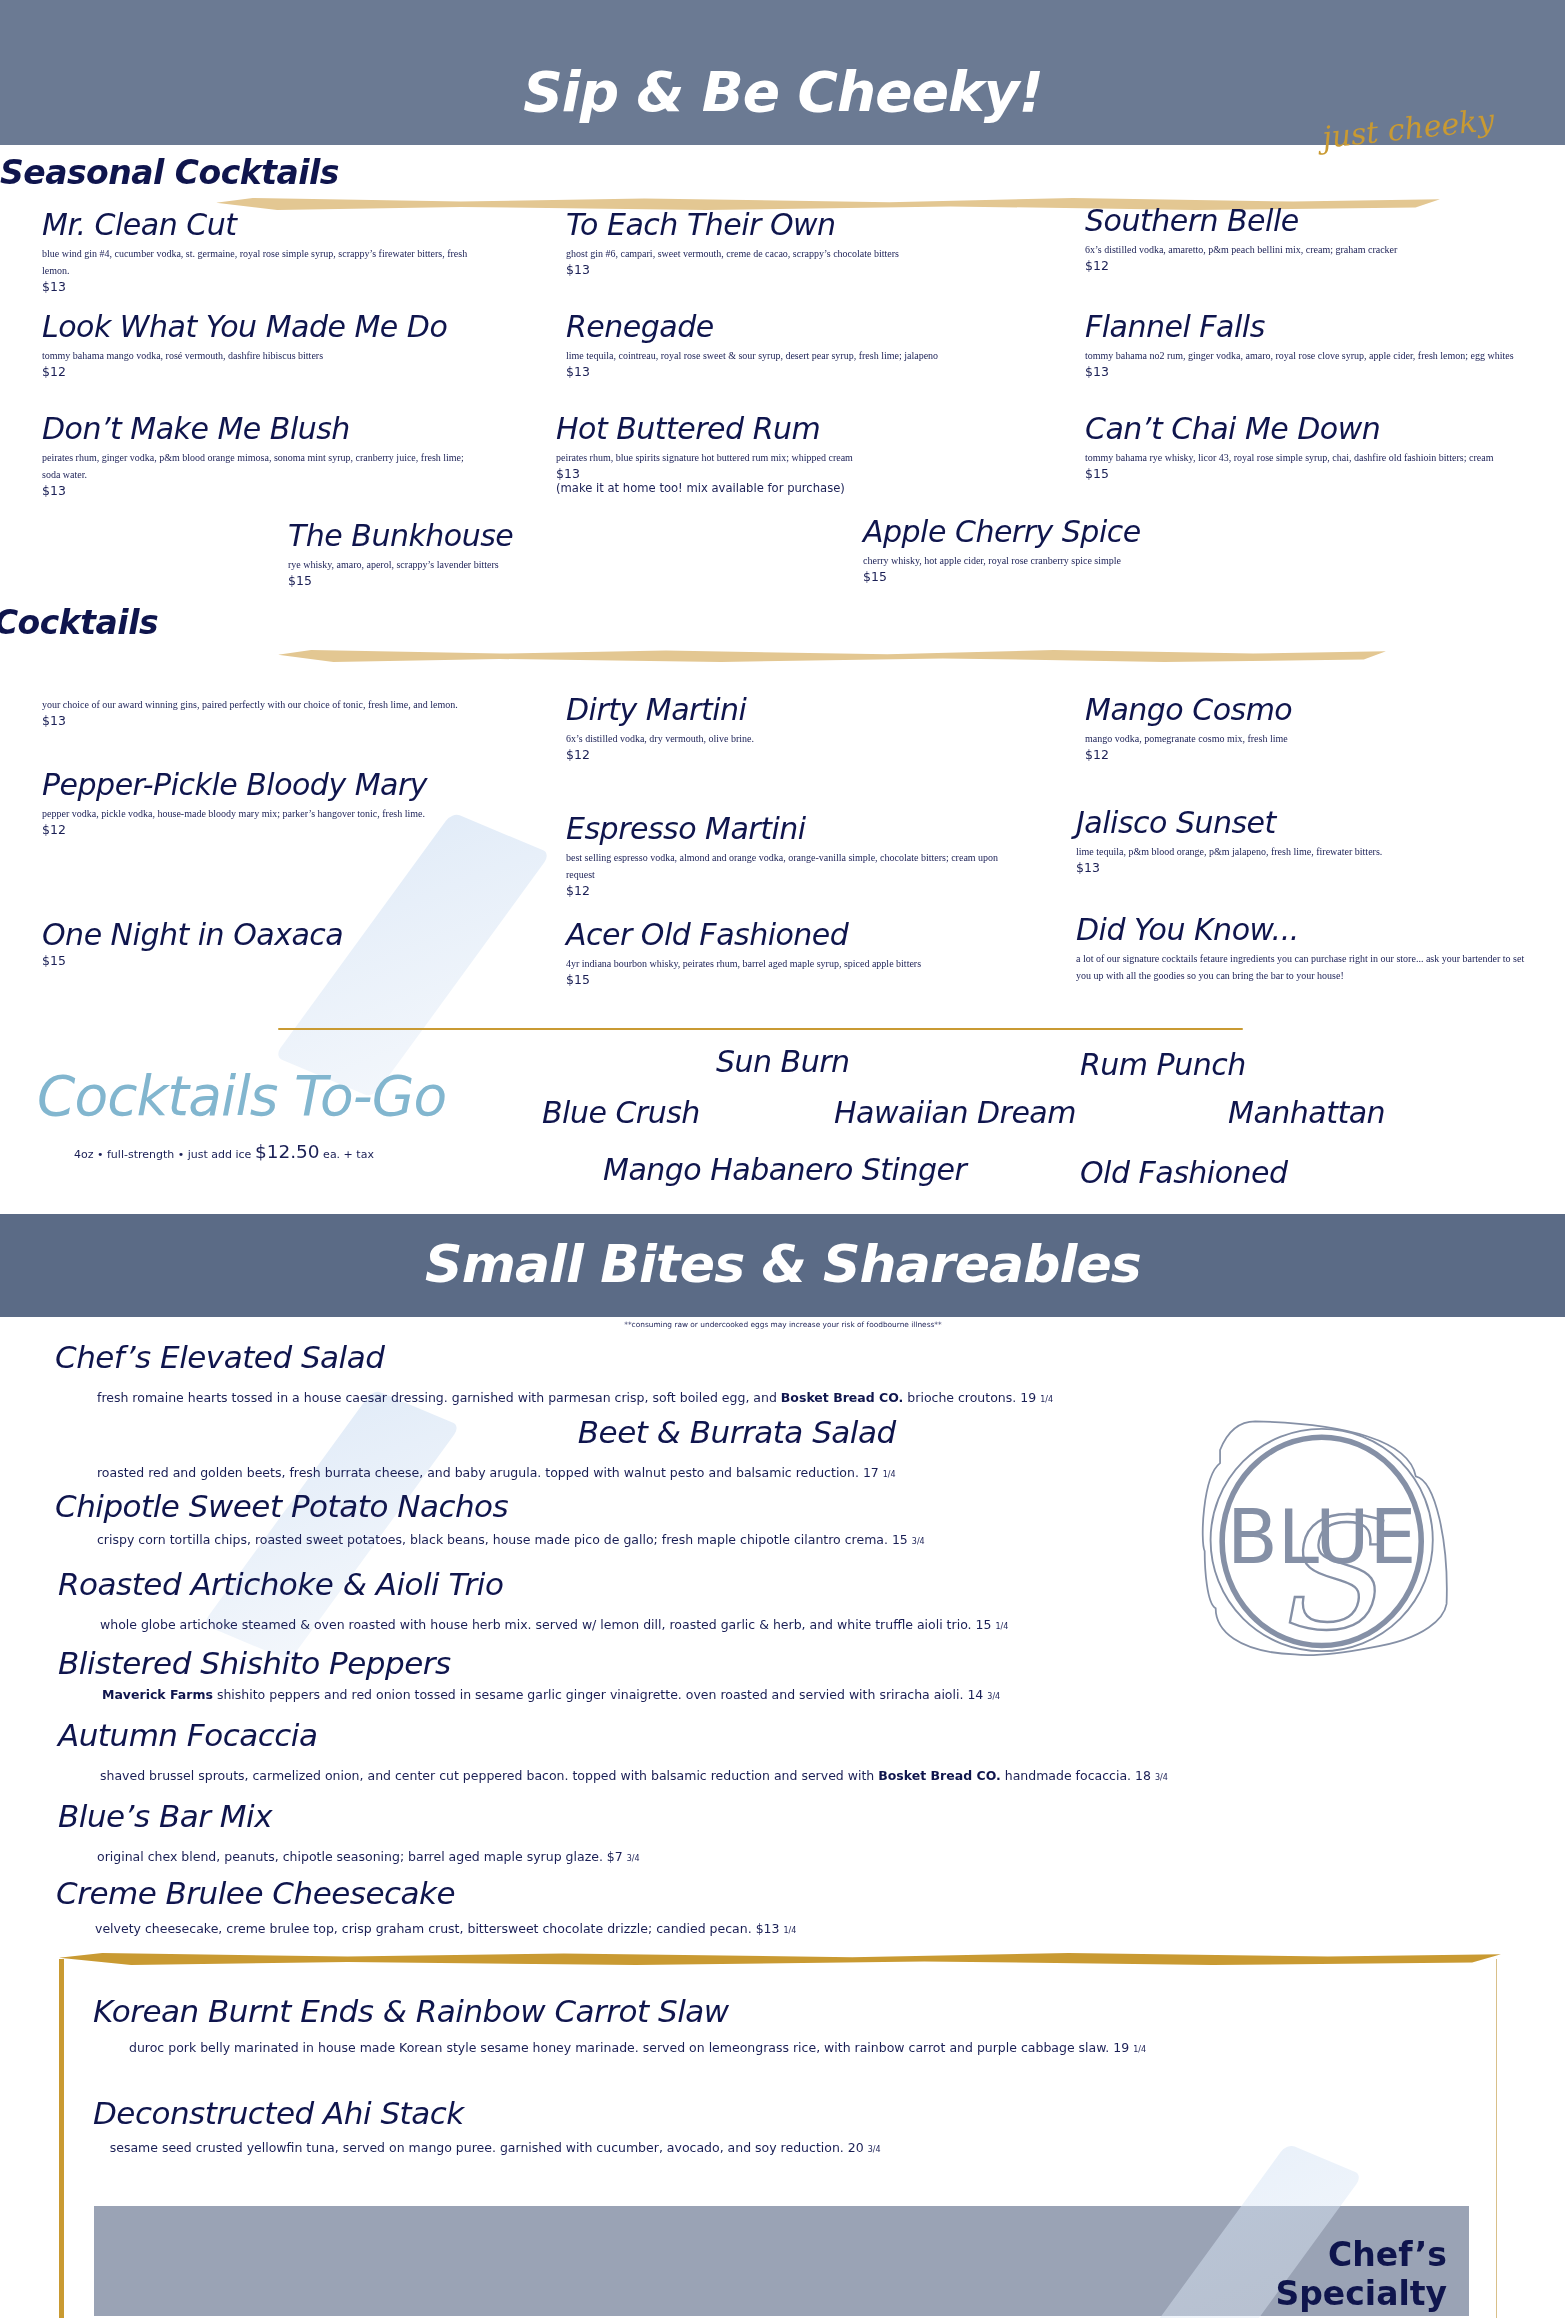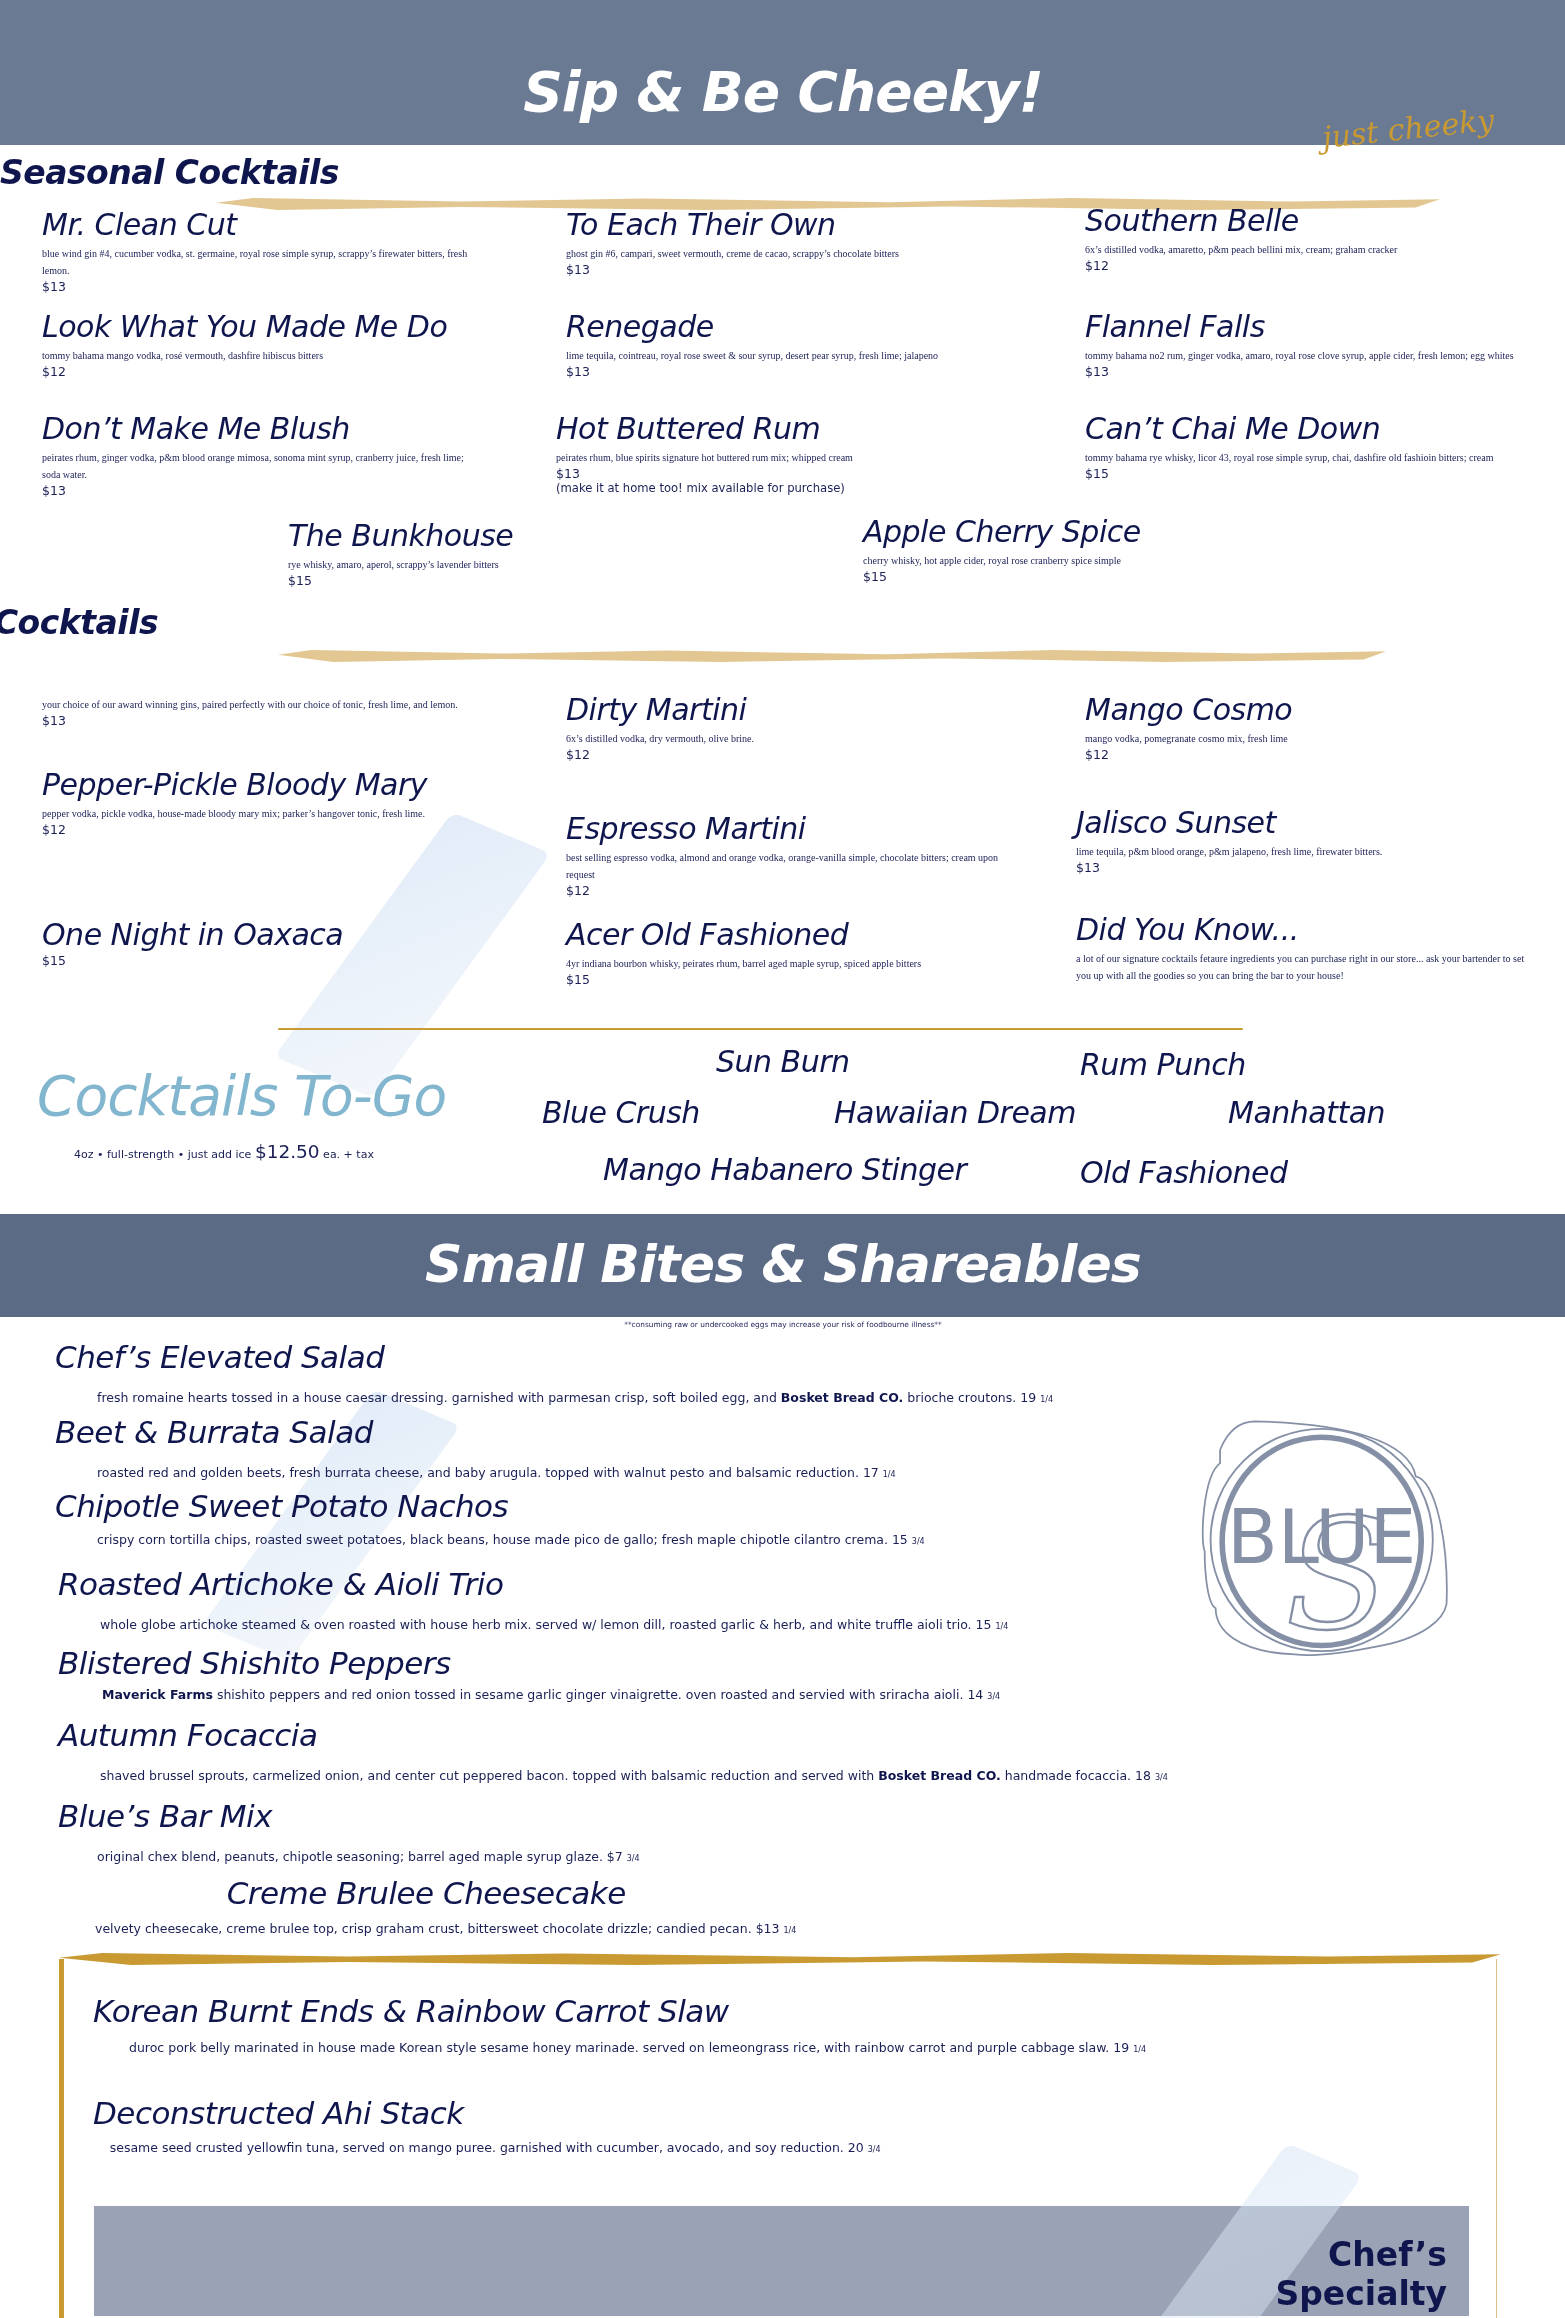--- a/index.html
+++ b/index.html
@@ -196,21 +196,21 @@
 <div class="abs bites-band"></div>
 <div class="abs bites-title">Small Bites &amp; Shareables</div>
 <div class="abs warning">**consuming raw or undercooked eggs may increase  your risk of foodbourne illness**</div>
 
 <div class="abs wash" style="left:278px; top:1400px; width:107px; height:250px;"></div>
 
 <div class="abs food" style="left:55px; top:1340px;">
   <div class="name">Chef’s Elevated Salad</div>
   <div class="desc"><span>fresh romaine hearts tossed in a house caesar dressing. garnished with parmesan crisp, soft boiled egg, and </span><b>Bosket Bread CO.</b><span> brioche croutons. 19</span> <span class="frac">1/4</span></div>
 </div>
-<div class="abs food" style="left:55px; top:1415px;">
+<div class="abs food" style="left:55px; top:1415px;text-align:right;">
   <div class="name">Beet &amp; Burrata Salad</div>
   <div class="desc"><span>roasted red and golden beets, fresh burrata cheese, and baby arugula. topped with walnut pesto and balsamic reduction. 17</span> <span class="frac">1/4</span></div>
 </div>
 <div class="abs food" style="left:55px; top:1489px;">
   <div class="name">Chipotle Sweet Potato Nachos</div>
   <div class="desc" style="margin-top:9.3px;"><span>crispy corn tortilla chips, roasted sweet potatoes, black beans, house made pico de gallo; fresh maple chipotle cilantro crema. 15</span> <span class="frac">3/4</span></div>
 </div>
 <div class="abs food" style="left:58px; top:1567px;">
   <div class="name">Roasted Artichoke &amp; Aioli Trio</div>
   <div class="desc"><span>whole globe artichoke steamed &amp; oven roasted with house herb mix. served w/ lemon dill, roasted garlic &amp; herb, and white truffle aioli trio. 15</span> <span class="frac">1/4</span></div>
@@ -220,21 +220,21 @@
   <div class="desc" style="margin-top:7.4px; margin-left:44px;"><b>Maverick Farms</b><span> shishito peppers and red onion tossed in sesame garlic ginger vinaigrette. oven roasted and servied with sriracha aioli. 14</span> <span class="frac">3/4</span></div>
 </div>
 <div class="abs food" style="left:58px; top:1718px;">
   <div class="name">Autumn Focaccia</div>
   <div class="desc"><span>shaved brussel sprouts, carmelized onion, and center cut peppered bacon. topped with balsamic reduction and served with </span><b>Bosket Bread CO.</b><span> handmade focaccia. 18</span> <span class="frac">3/4</span></div>
 </div>
 <div class="abs food" style="left:58px; top:1799px;">
   <div class="name">Blue’s Bar Mix</div>
   <div class="desc" style="margin-left:39px;"><span>original chex blend, peanuts, chipotle seasoning; barrel aged maple syrup glaze. $7</span> <span class="frac">3/4</span></div>
 </div>
-<div class="abs food" style="left:56px; top:1876px;text-align:center;">
+<div class="abs food" style="left:56px; top:1876px;">
   <div class="name">Creme Brulee Cheesecake</div>
   <div class="desc" style="margin-top:11px; margin-left:39px;"><span>velvety cheesecake, creme brulee top, crisp graham crust, bittersweet chocolate drizzle; candied pecan. $13</span> <span class="frac">1/4</span></div>
 </div>
 
 <div class="abs logo">
   <svg width="250" height="260" viewBox="0 0 540 560">
     <path d="M90 90 C110 40 140 25 170 25 C380 30 520 70 535 150 C580 160 610 300 605 440 C600 470 560 520 430 540 C350 555 300 560 260 555 C130 550 80 500 80 450 C60 440 55 360 55 320 C45 300 50 150 90 120 Z" transform="translate(-40,0) scale(0.95,0.95)" fill="none" stroke="#8590a6" stroke-width="4"></path>
     <circle cx="265" cy="280" r="240" fill="none" stroke="#8590a6" stroke-width="4"></circle>
     <ellipse cx="265" cy="283" rx="215" ry="225" fill="none" stroke="#8590a6" stroke-width="12"></ellipse>
     <text x="265" y="330" text-anchor="middle" font-family="DejaVu Sans, sans-serif" font-size="160" fill="#8590a6">BLUE</text>

